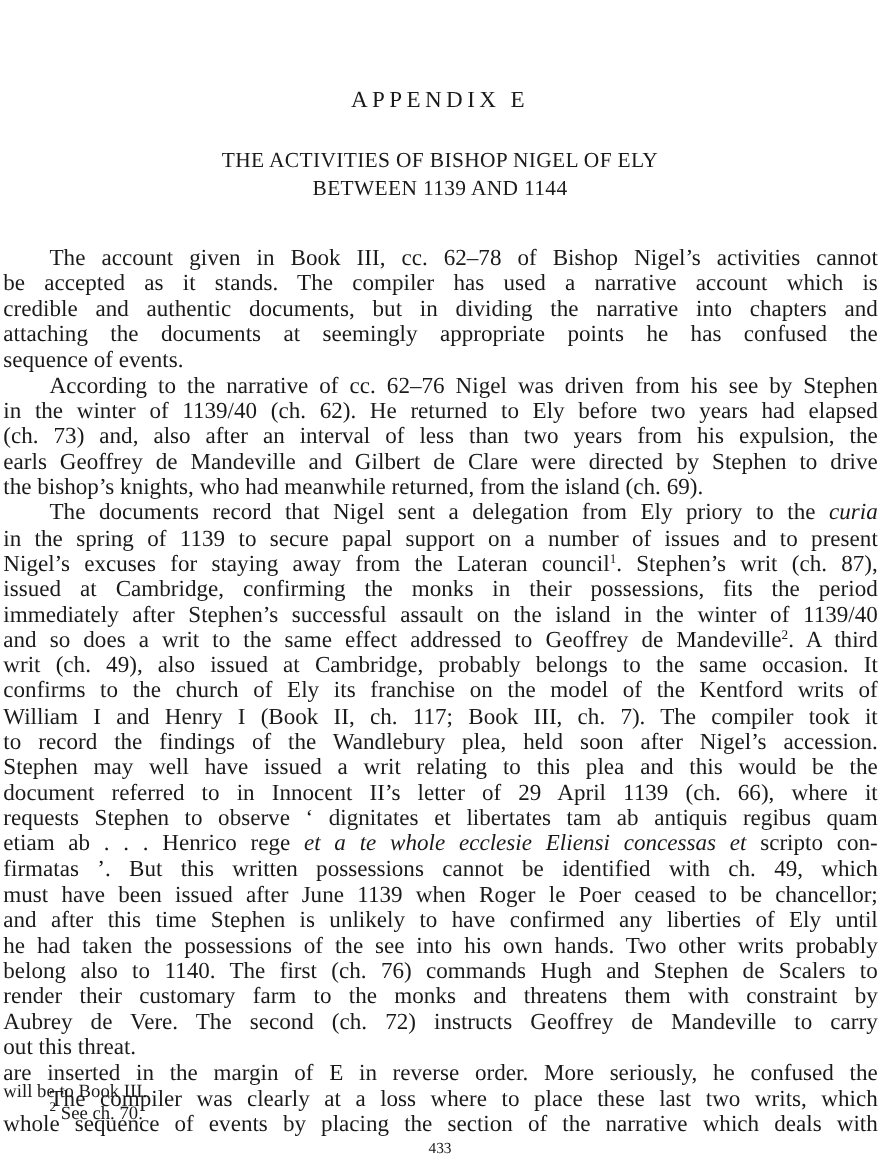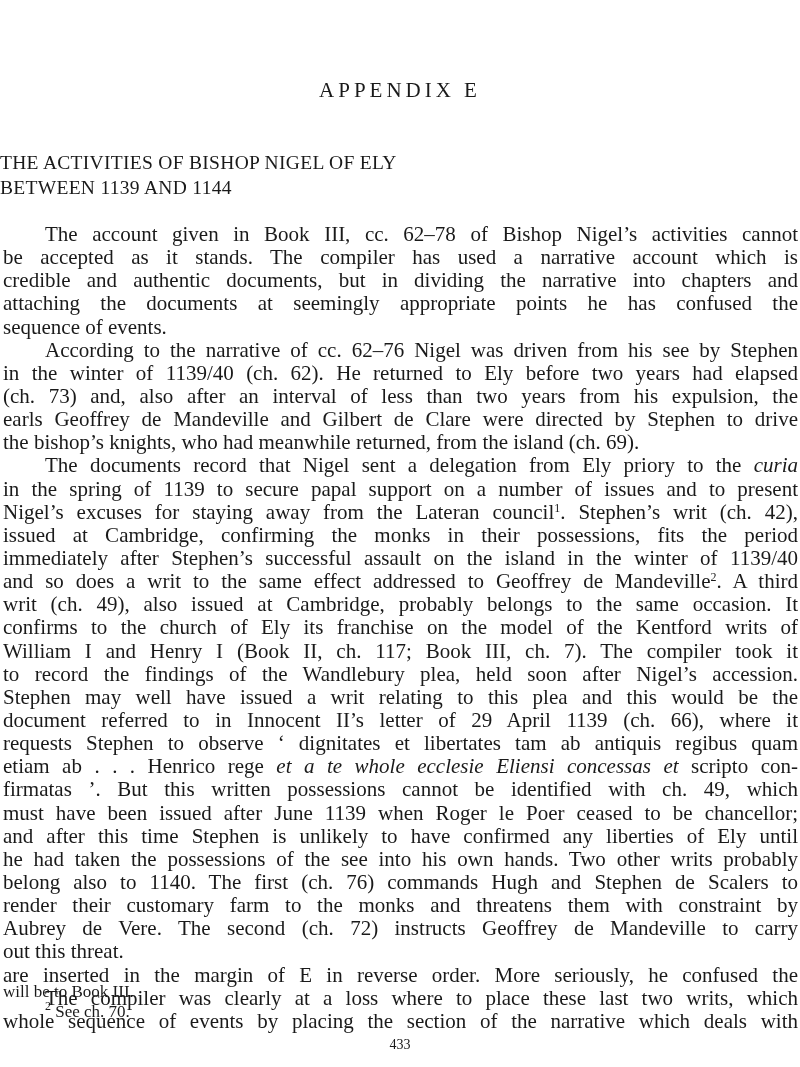--- a/index.html
+++ b/index.html
@@ -7,22 +7,22 @@
     width: 800px; height: 1067px; overflow: hidden; position: relative;
     color: #1a1a1a;
     font-family: "Liberation Serif", "DejaVu Serif", serif;
   }
   .page { position: absolute; left: 0; top: 0; width: 800px; height: 1067px; }
   .appendix-title {
     position: absolute; left: 0; width: 800px; top: 74px;
     text-align: center; font-size: 21px; letter-spacing: 4px; line-height: 32px;
   }
   .subtitle {
-    position: absolute; left: 0; width: 800px; top: 150px;
-    text-align: left; font-size: 19.5px; line-height: 25px; letter-spacing: 0.3px;
+    position: absolute; left: 0; width: 800px; top: 134px;
+    text-align: center; font-size: 19.5px; line-height: 25px; letter-spacing: 0.3px;
   }
   .body-text {
     position: absolute; left: 3px; width: 795px; top: 223px;
     font-size: 21px; line-height: 23.15px;
   }
   .line { display: block; white-space: nowrap; text-align: justify; text-align-last: justify; height: 23.15px; }
   .line.last { text-align-last: left; }
   .line.indent { padding-left: 42px; }
   .body-text i { font-style: italic; }
   sup { font-size: 12px; vertical-align: 7px; line-height: 0; }
@@ -57,21 +57,21 @@
     <span class="line last">sequence of events.</span>
 
     <span class="line indent">According to the narrative of cc. 62–76 Nigel was driven from his see by Stephen</span>
     <span class="line">in the winter of 1139/40 (ch. 62). He returned to Ely before two years had elapsed</span>
     <span class="line">(ch. 73) and, also after an interval of less than two years from his expulsion, the</span>
     <span class="line">earls Geoffrey de Mandeville and Gilbert de Clare were directed by Stephen to drive</span>
     <span class="line last">the bishop’s knights, who had meanwhile returned, from the island (ch. 69).</span>
 
     <span class="line indent"><span>The documents record that Nigel sent a delegation from Ely priory to the</span> <i>curia</i></span>
     <span class="line">in the spring of 1139 to secure papal support on a number of issues and to present</span>
-    <span class="line"><span>Nigel’s excuses for staying away from the Lateran council</span><sup>1</sup><span>. Stephen’s writ (ch. 42),</span></span>
+    <span class="line"><span>Nigel’s excuses for staying away from the Lateran council</span><sup>1</sup><span>. Stephen’s writ (ch. 87),</span></span>
     <span class="line">issued at Cambridge, confirming the monks in their possessions, fits the period</span>
     <span class="line">immediately after Stephen’s successful assault on the island in the winter of 1139/40</span>
     <span class="line"><span>and so does a writ to the same effect addressed to Geoffrey de Mandeville</span><sup>2</sup><span>. A third</span></span>
     <span class="line">writ (ch. 49), also issued at Cambridge, probably belongs to the same occasion. It</span>
     <span class="line">confirms to the church of Ely its franchise on the model of the Kentford writs of</span>
     <span class="line">William I and Henry I (Book II, ch. 117; Book III, ch. 7). The compiler took it</span>
     <span class="line">to record the findings of the Wandlebury plea, held soon after Nigel’s accession.</span>
     <span class="line">Stephen may well have issued a writ relating to this plea and this would be the</span>
     <span class="line">document referred to in Innocent II’s letter of 29 April 1139 (ch. 66), where it</span>
     <span class="line">requests Stephen to observe ‘ dignitates et libertates tam ab antiquis regibus quam</span>

